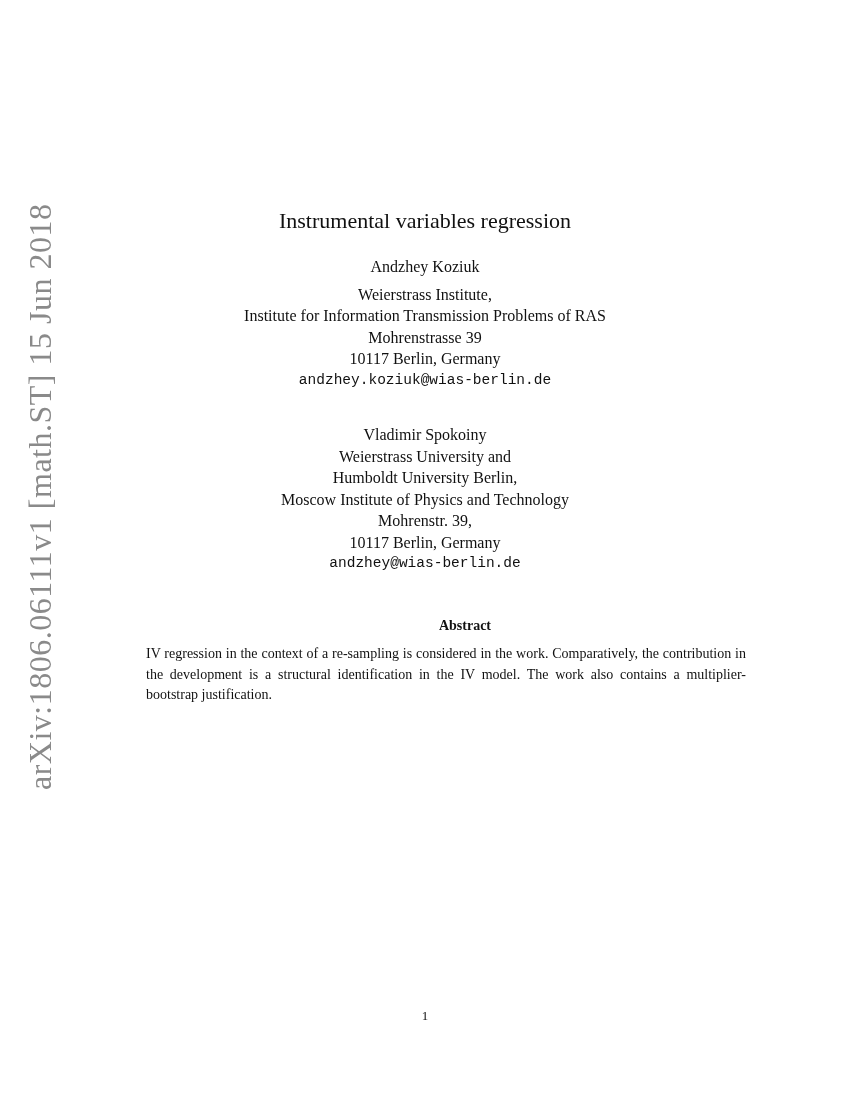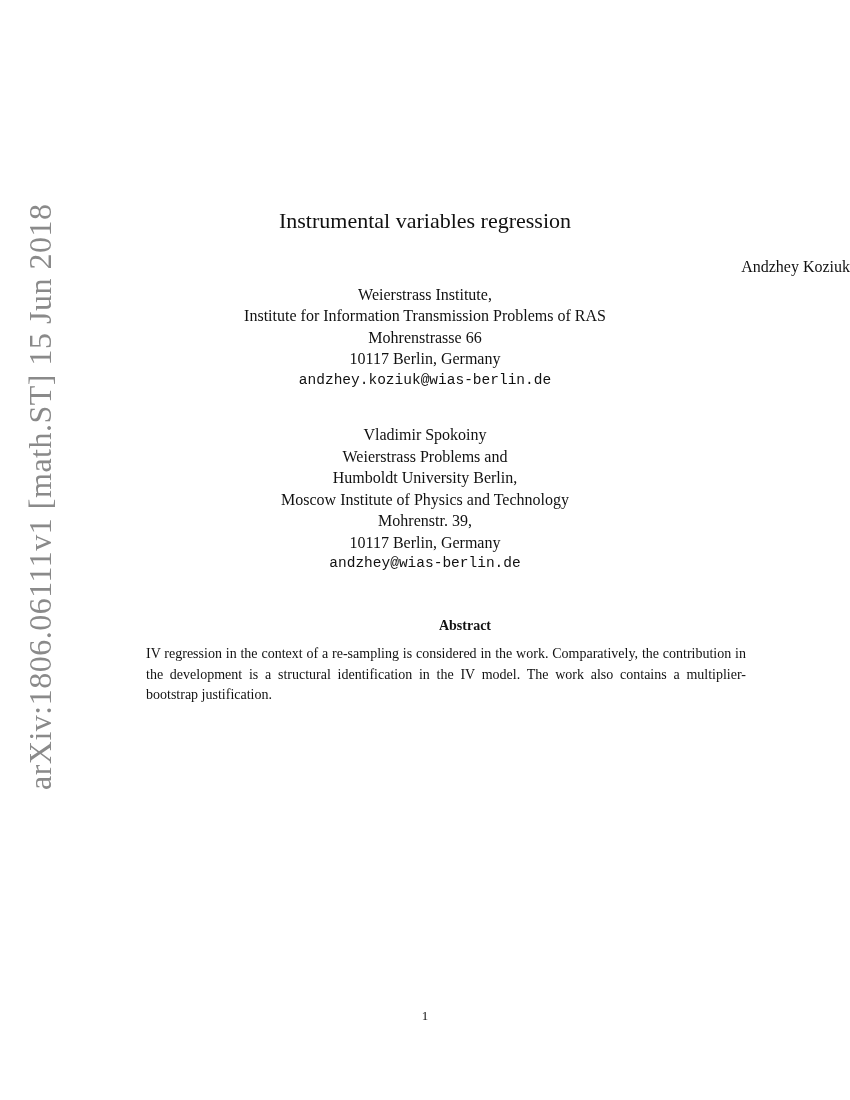--- a/index.html
+++ b/index.html
@@ -15,31 +15,31 @@
   .pnum { top:1008px; font-family:"Liberation Serif", serif; font-size:13px; }
 </style>
 </head>
 <body>
 
 <div class="stamp">arXiv:1806.06111v1  [math.ST]  15 Jun 2018</div>
 
 <div class="center title">Instrumental variables regression</div>
 
 <div class="center" style="top:256px;">
-  <div class="line" style="margin-bottom:6px;text-align:right;">Andzhey Koziuk</div>
+  <div class="line" style="margin-bottom:6px;">Andzhey Koziuk</div>
   <div class="line">Weierstrass Institute,</div>
   <div class="line">Institute for Information Transmission Problems of RAS</div>
-  <div class="line">Mohrenstrasse 66</div>
+  <div class="line">Mohrenstrasse 39</div>
   <div class="line">10117 Berlin, Germany</div>
   <div class="line mono">andzhey.koziuk@wias-berlin.de</div>
 </div>
 
 <div class="center" style="top:424px;">
   <div class="line" style="">Vladimir Spokoiny</div>
-  <div class="line">Weierstrass Problems and</div>
+  <div class="line">Weierstrass University and</div>
   <div class="line">Humboldt University Berlin,</div>
   <div class="line">Moscow Institute of Physics and Technology</div>
   <div class="line">Mohrenstr. 39,</div>
   <div class="line">10117 Berlin, Germany</div>
   <div class="line mono">andzhey@wias-berlin.de</div>
 </div>
 
 <div class="center abs-head">Abstract</div>
 <div class="abs-body">IV regression in the context of a re-sampling is considered in the work. Comparatively, the contribution in the development is a structural identification in the IV model. The work also contains a multiplier-bootstrap justification.</div>
 

